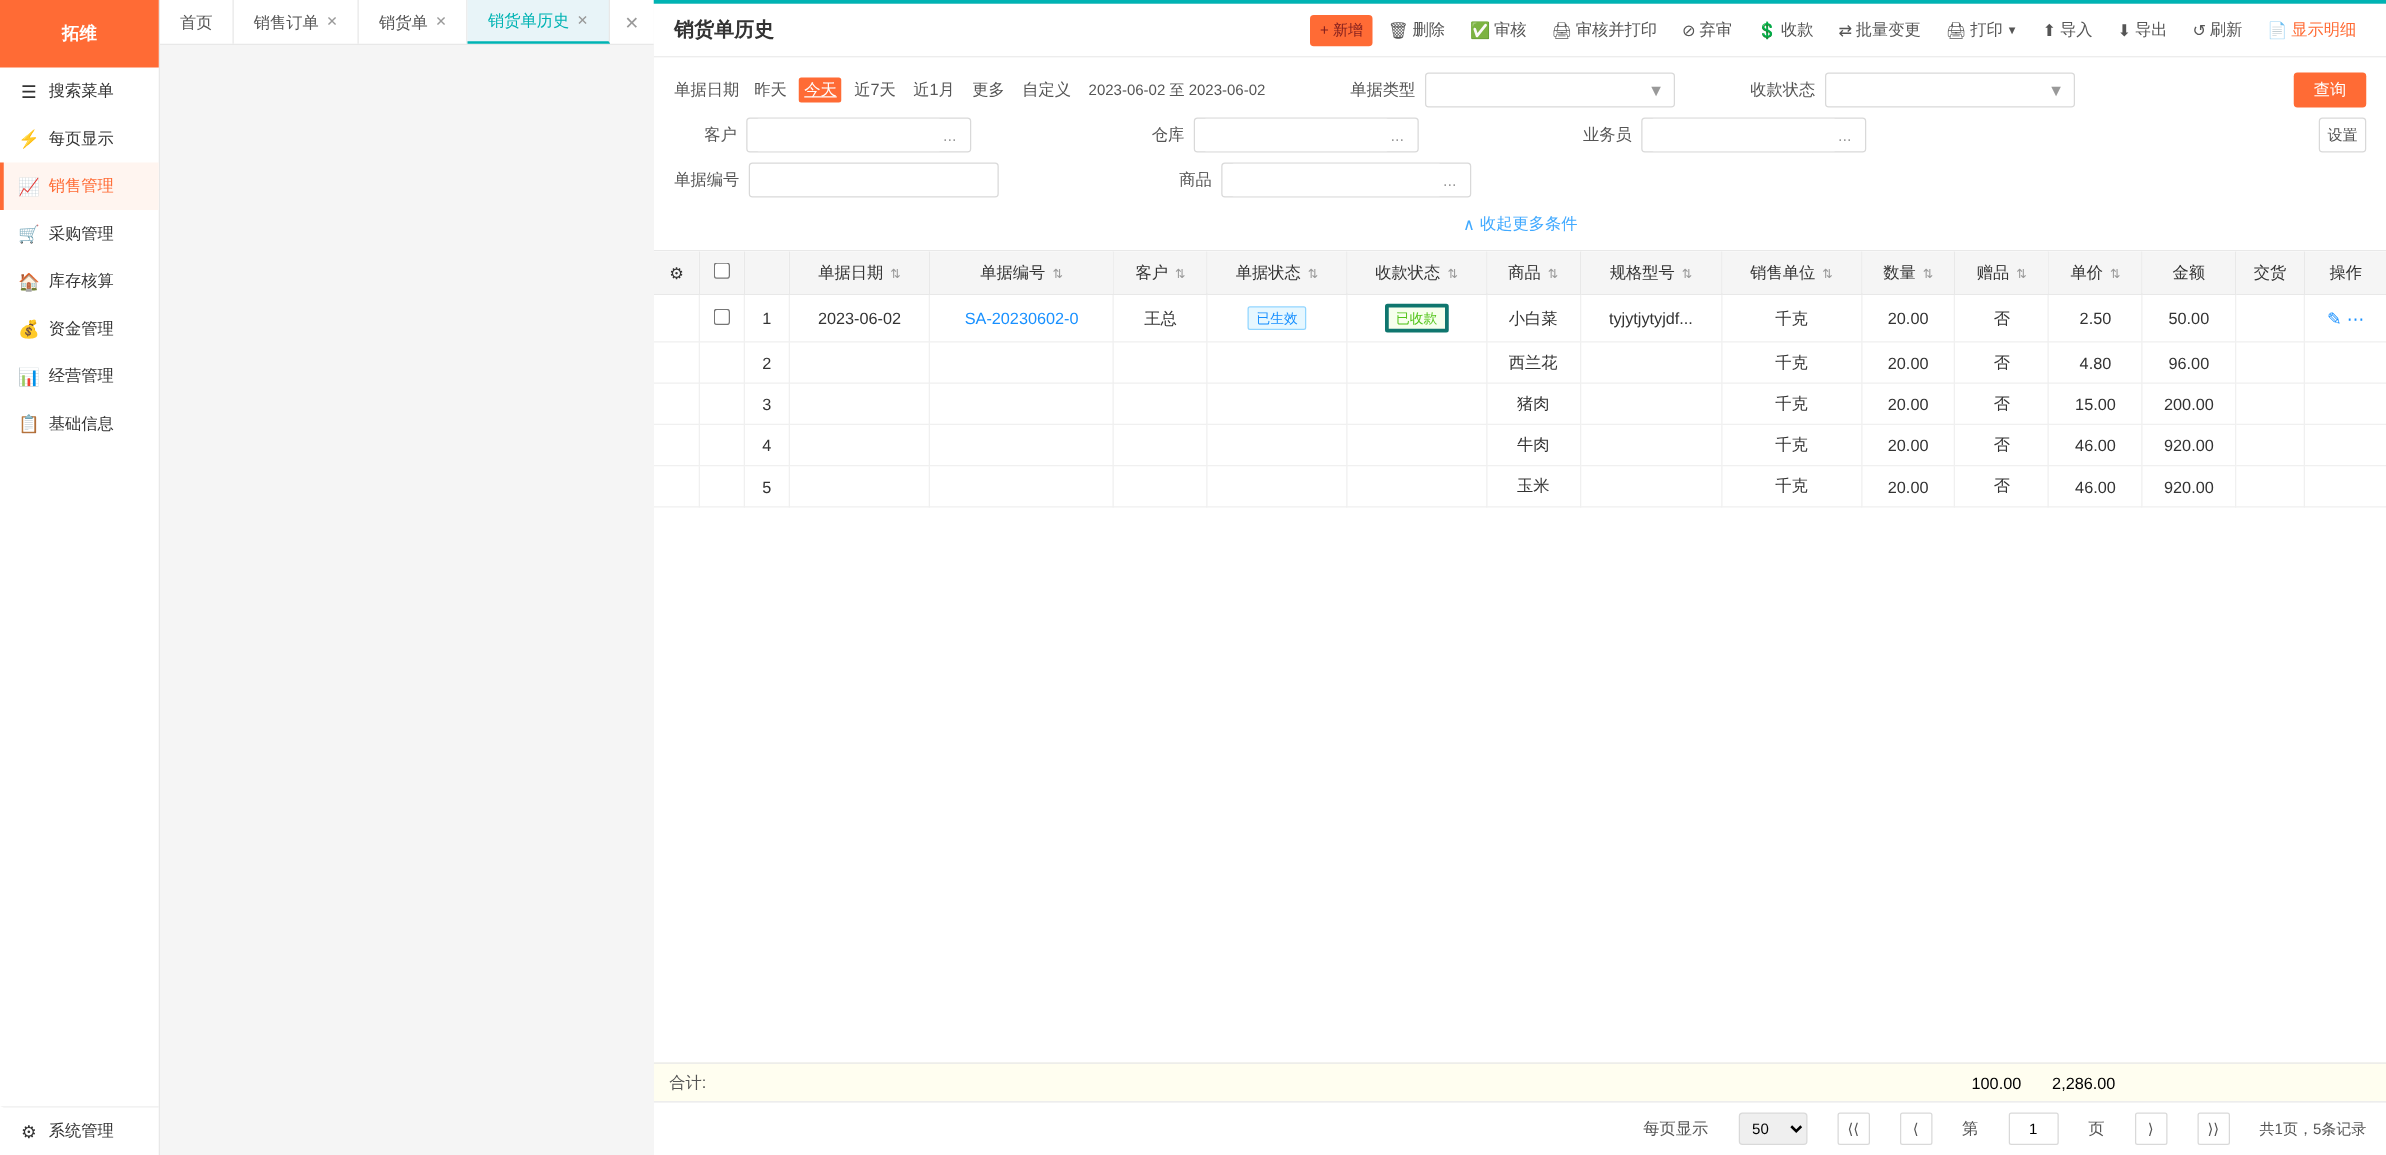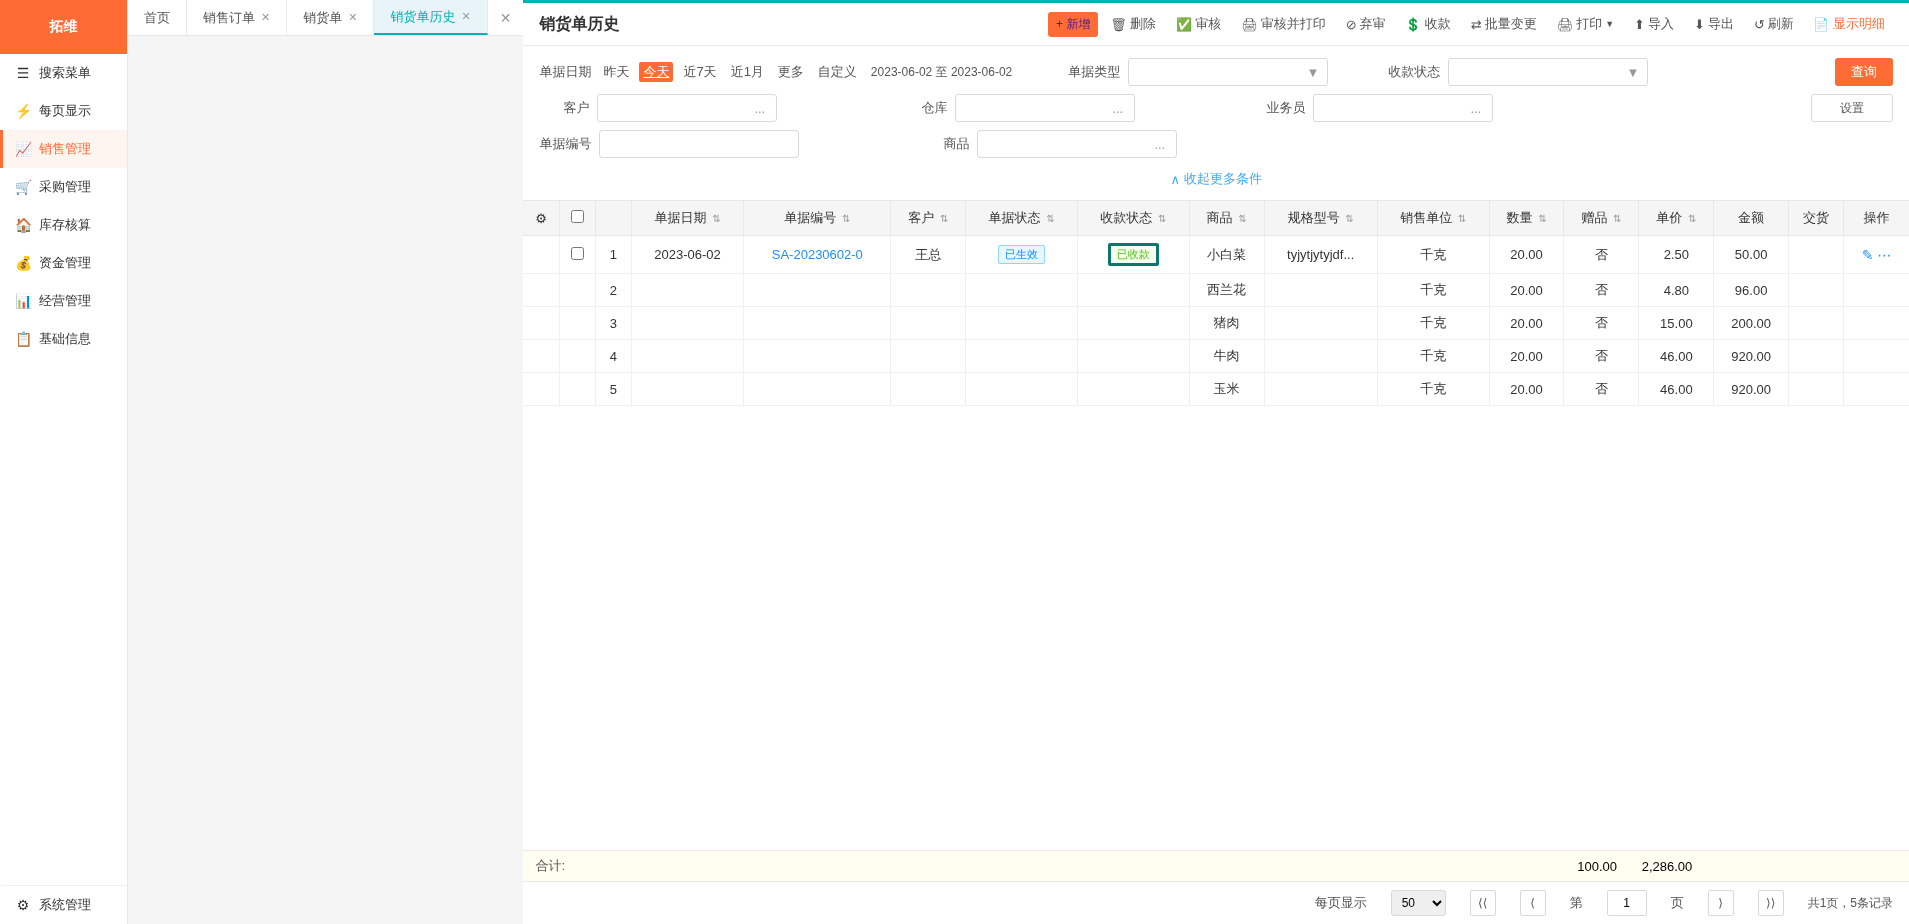--- a/index.html
+++ b/index.html
@@ -100,21 +100,21 @@
       gap: 3px;
       padding: 4px 8px;
       border: none;
       background: transparent;
       cursor: pointer;
       color: #555;
       font-size: 12px;
       border-radius: 3px;
     }
     .toolbar-btn.orange { color: #ff6b35; }
-    .btn-xin { background: #ff6b35; color: #4c1d95; border-radius: 3px; }
+    .btn-xin { background: #ff6b35; color: #7f1d1d; border-radius: 3px; }
 
     
     .filter-area {
       background: #fff;
       padding: 12px 16px;
       border-bottom: 1px solid #e8e8e8;
       flex-shrink: 0;
     }
     .filter-row {
       display: flex;
@@ -199,21 +199,21 @@
       padding: 4px 16px;
       cursor: pointer;
       font-size: 13px;
       height: 28px;
     }
     .setup-btn {
       background: #fff;
       color: #555;
       border: 1px solid #d9d9d9;
       border-radius: 3px;
-      padding: 4px 28px;
+      padding: 4px 6px;
       cursor: pointer;
       font-size: 12px;
       height: 28px;
       display: block;
       margin-top: 4px;
     }
 
     
     .table-container {
       flex: 1;
@@ -472,21 +472,21 @@
               <div class="date-shortcuts">
                 <span class="date-shortcut">昨天</span>
                 <span class="date-shortcut active">今天</span>
                 <span class="date-shortcut">近7天</span>
                 <span class="date-shortcut">近1月</span>
                 <span class="date-shortcut">更多</span>
                 <span class="date-shortcut">自定义</span>
                 <span class="date-range">2023-06-02 至 2023-06-02</span>
               </div>
             </div>
-            <div class="filter-item" style="margin-left:36px;">
+            <div class="filter-item" style="margin-left:48px;">
               <span class="filter-label">单据类型</span>
               <div class="filter-select" style="width:200px;">
                 <span></span>
                 <span>▼</span>
               </div>
             </div>
             <div class="filter-item" style="margin-left:40px;">
               <span class="filter-label">收款状态</span>
               <div class="filter-select" style="width:200px;">
                 <span></span>

